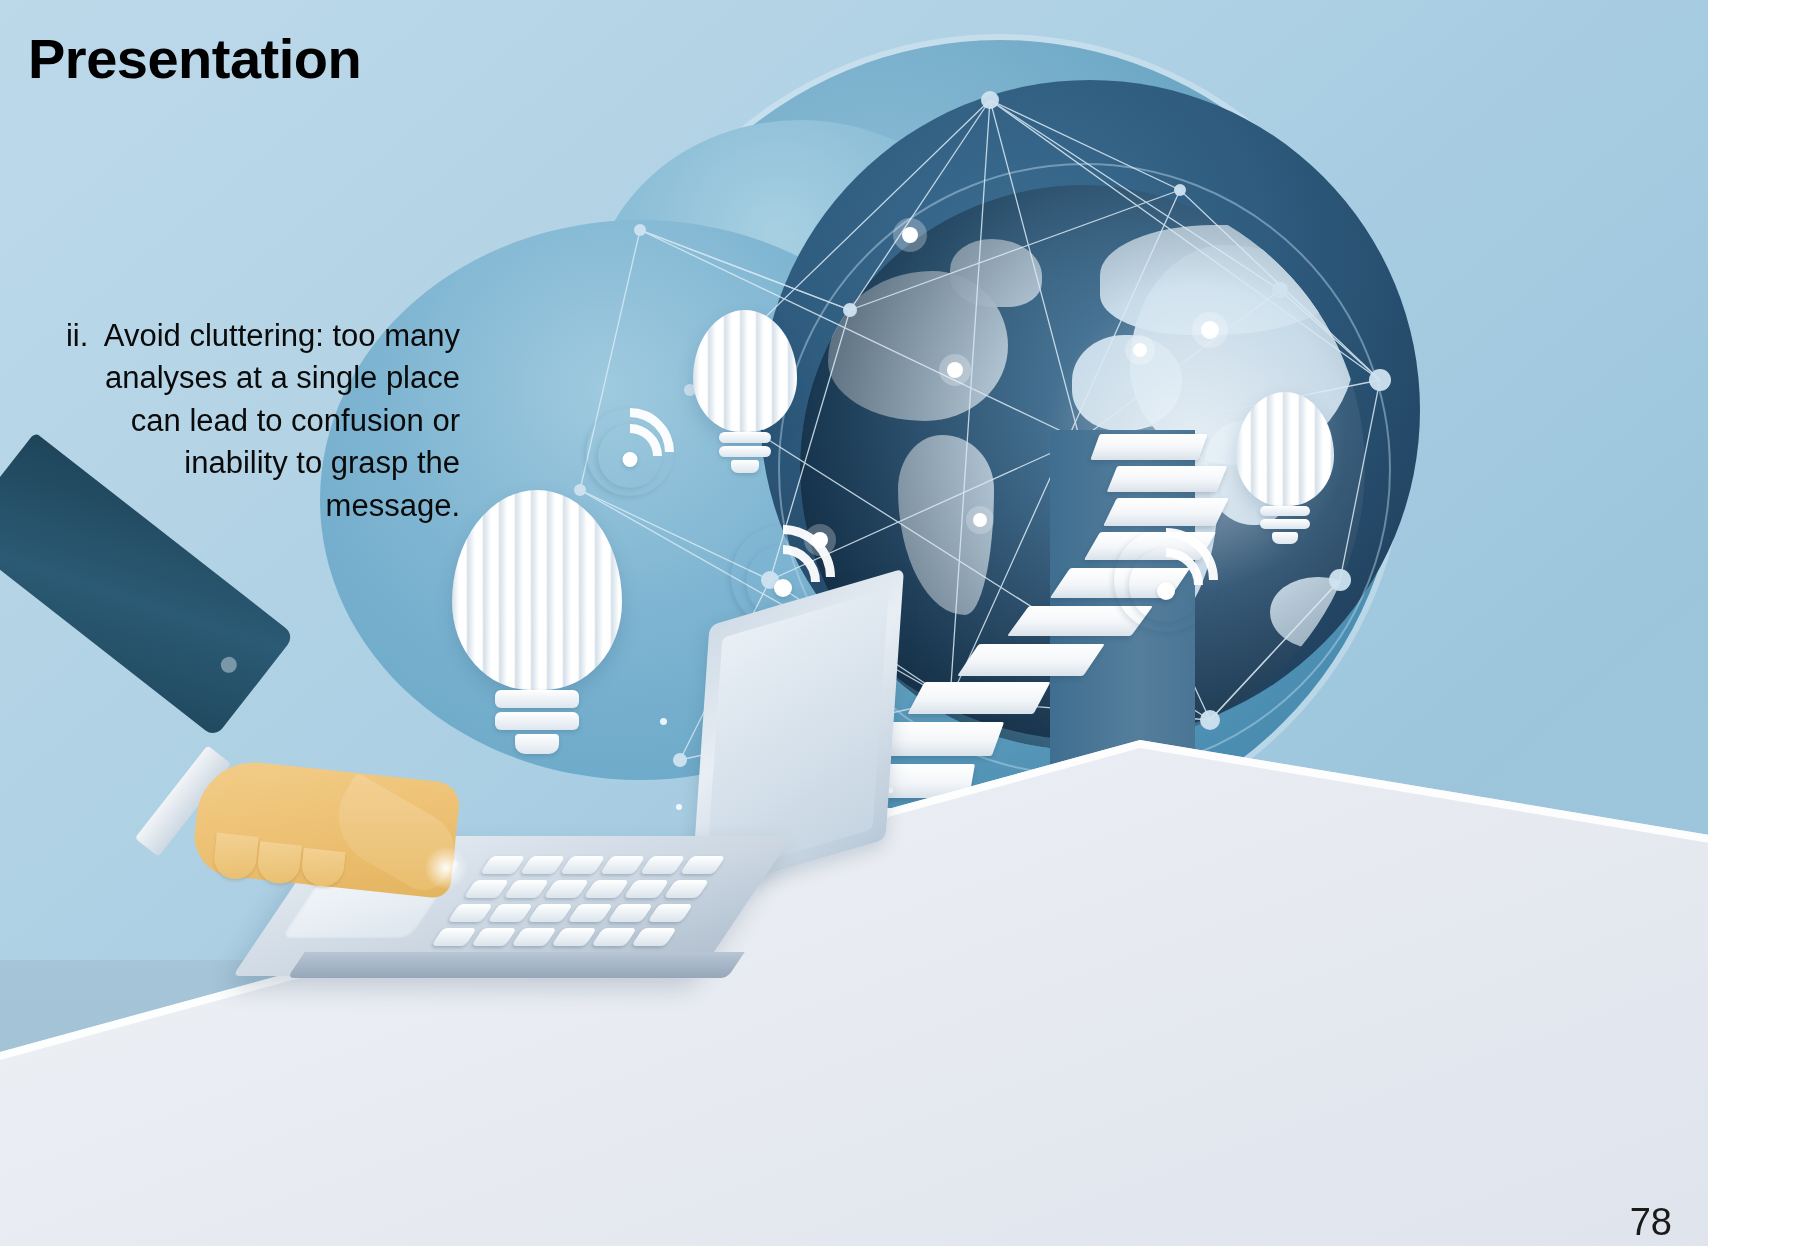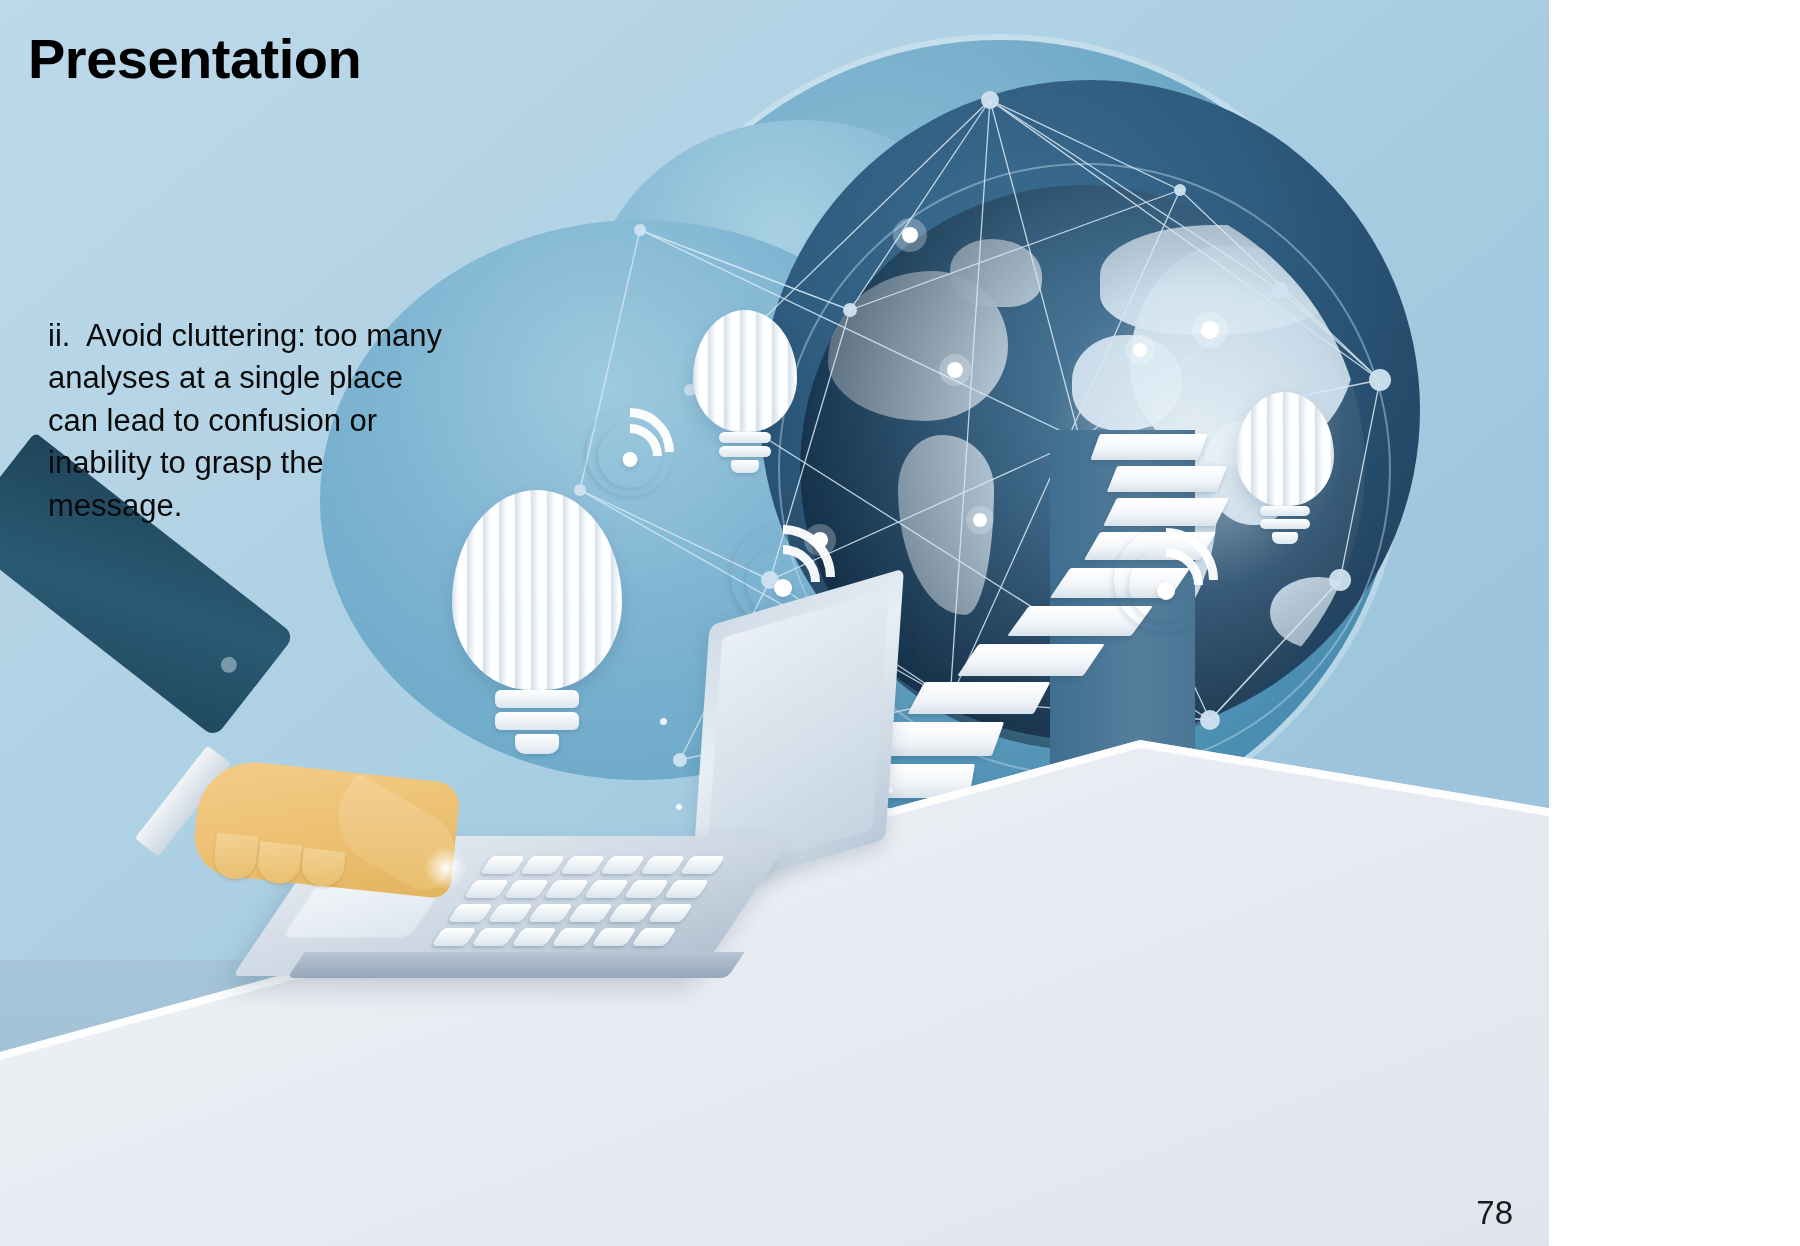--- a/index.html
+++ b/index.html
@@ -4,21 +4,21 @@
 <style>
   html, body {
     margin: 0; padding: 0;
     background: #ffffff;
   }
   body {
     font-family: "Liberation Sans", sans-serif;
   }
   #slide {
     position: relative;
-    width: 1549px;
+    width: 1708px;
     height: 1246px;
     overflow: hidden;
     background: linear-gradient(140deg, #bcd9ea 0%, #b4d4e6 25%, #a8cde2 50%, #9cc5dc 75%, #9ec6dd 100%);
   }
 
   
   .art { position: absolute; pointer-events: none; }
 
   
   .disc-outer {
@@ -224,26 +224,26 @@
     letter-spacing: -0.5px;
   }
   .body-text {
     position: absolute;
     color: #0a0a0a;
     font-size: 31px;
     line-height: 1.37;
     white-space: pre-wrap;
   }
   #para1 { left: 52px; top: 122px; width: 480px; }
-  #para2 { left: 48px; top: 315px; width: 400px; }
+  #para2 { left: 60px; top: 315px; width: 400px; text-align: right; }
   #para3 { left: 795px; top: 866px; width: 730px; }
   .page-num {
     position: absolute;
-    right: 36px; bottom: 14px;
-    font-size: 33px;
+    right: 36px; bottom: 2px;
+    font-size: 38px;
     color: #1a1a1a;
   }
 </style>
 </head>
 <body>
 
 <div id="slide">
 
   <div class="art disc-outer"></div>
   <div class="art cloud-b"></div>

